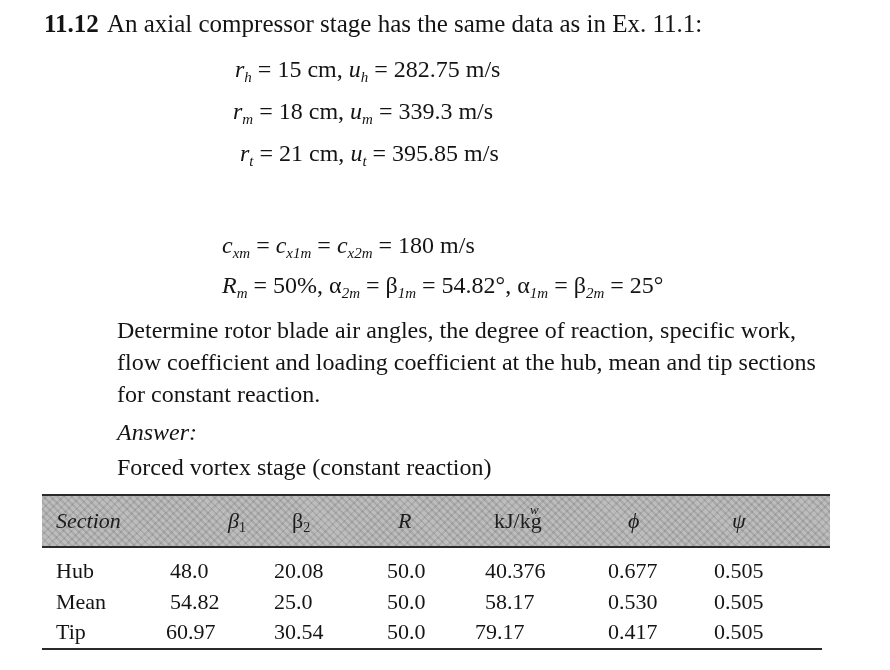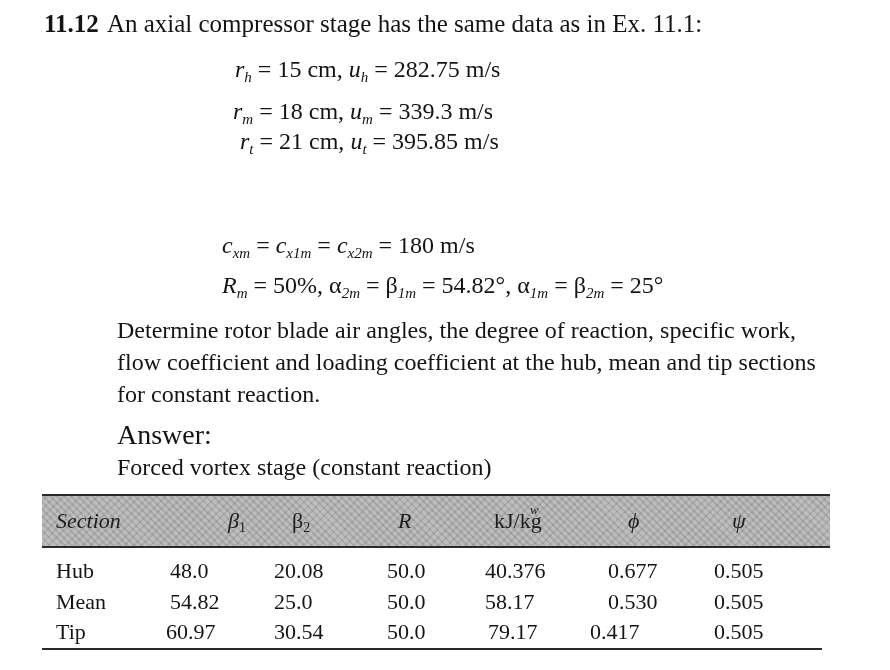--- a/index.html
+++ b/index.html
@@ -7,21 +7,21 @@
     width:890px; height:670px; background:#ffffff; position:relative; overflow:hidden;
     font-family:"Liberation Serif", "DejaVu Serif", serif; color:#141414;
   }
   .abs { position:absolute; }
   .title-line { left:44px; top:10px; font-size:25px; white-space:nowrap; }
   .title-line .num { font-weight:bold; margin-right:8px; }
   .eq { font-size:24px; white-space:nowrap; }
   .eq i { font-style:italic; }
   .eq sub { font-size:15px; font-style:italic; vertical-align:-5px; line-height:0; }
   .para { left:117px; top:314px; width:720px; font-size:24px; line-height:32px; }
-  .answer { left:117px; top:419px; font-size:28px; }
+  .answer { left:117px; top:419px; font-size:24px; font-style:italic; }
   .subhead { left:117px; top:454px; font-size:24px; }
   .tbl-head {
     left:42px; top:494px; width:788px; height:50px;
     background:
       repeating-linear-gradient(45deg, rgba(0,0,0,0.10) 0 2px, rgba(0,0,0,0) 2px 5px),
       repeating-linear-gradient(-45deg, rgba(0,0,0,0.08) 0 2px, rgba(0,0,0,0) 2px 6px),
       #bdbdbd;
     border-top:2px solid #2a2a2a; border-bottom:2px solid #2a2a2a;
   }
   .th { position:absolute; top:12px; font-size:22px; font-style:italic; color:#1c1c1c; }
@@ -44,21 +44,21 @@
   <span>= 15 cm,</span>
   <i>u</i><sub>h</sub>
   <span>= 282.75 m/s</span>
 </div>
 <div class="abs eq" style="left:233px; top:98px;">
   <i>r</i><sub>m</sub>
   <span>= 18 cm,</span>
   <i>u</i><sub>m</sub>
   <span>= 339.3 m/s</span>
 </div>
-<div class="abs eq" style="left:240px; top:128px;text-align:center;">
+<div class="abs eq" style="left:240px; top:140px;text-align:center;">
   <i>r</i><sub>t</sub>
   <span>= 21 cm,</span>
   <i>u</i><sub>t</sub>
   <span>= 395.85 m/s</span>
 </div>
 
 <div class="abs eq" style="left:222px; top:232px;">
   <i>c</i><sub>xm</sub>
   <span>=</span>
   <i>c</i><sub>x1m</sub>
@@ -114,18 +114,18 @@
   <span class="cell" style="left:345px;">50.0</span>
   <span class="cell" style="left:443px;text-align:center;">58.17</span>
   <span class="cell" style="left:566px;">0.530</span>
   <span class="cell" style="left:672px;">0.505</span>
 </div>
 <div class="row" style="top:619px;">
   <span class="cell" style="left:14px;">Tip</span>
   <span class="cell" style="left:124px;">60.97</span>
   <span class="cell" style="left:232px;">30.54</span>
   <span class="cell" style="left:345px;">50.0</span>
-  <span class="cell" style="left:446px;">79.17</span>
-  <span class="cell" style="left:548px;font-family:Liberation Serif, serif;">0.417</span>
+  <span class="cell" style="left:433px;">79.17</span>
+  <span class="cell" style="left:566px;font-family:Liberation Serif, serif;">0.417</span>
   <span class="cell" style="left:672px;">0.505</span>
 </div>
 
 <div class="abs bottom-rule"></div>
 
 </body></html>

